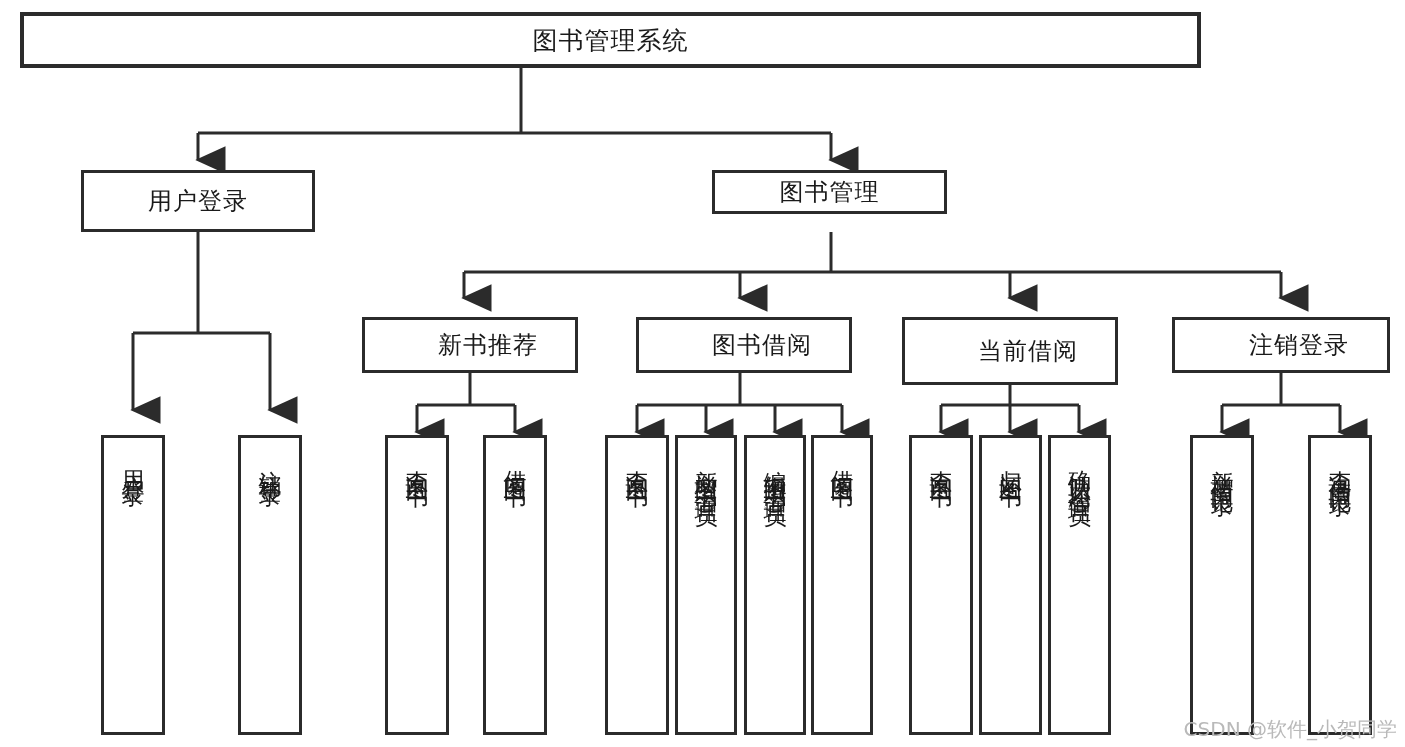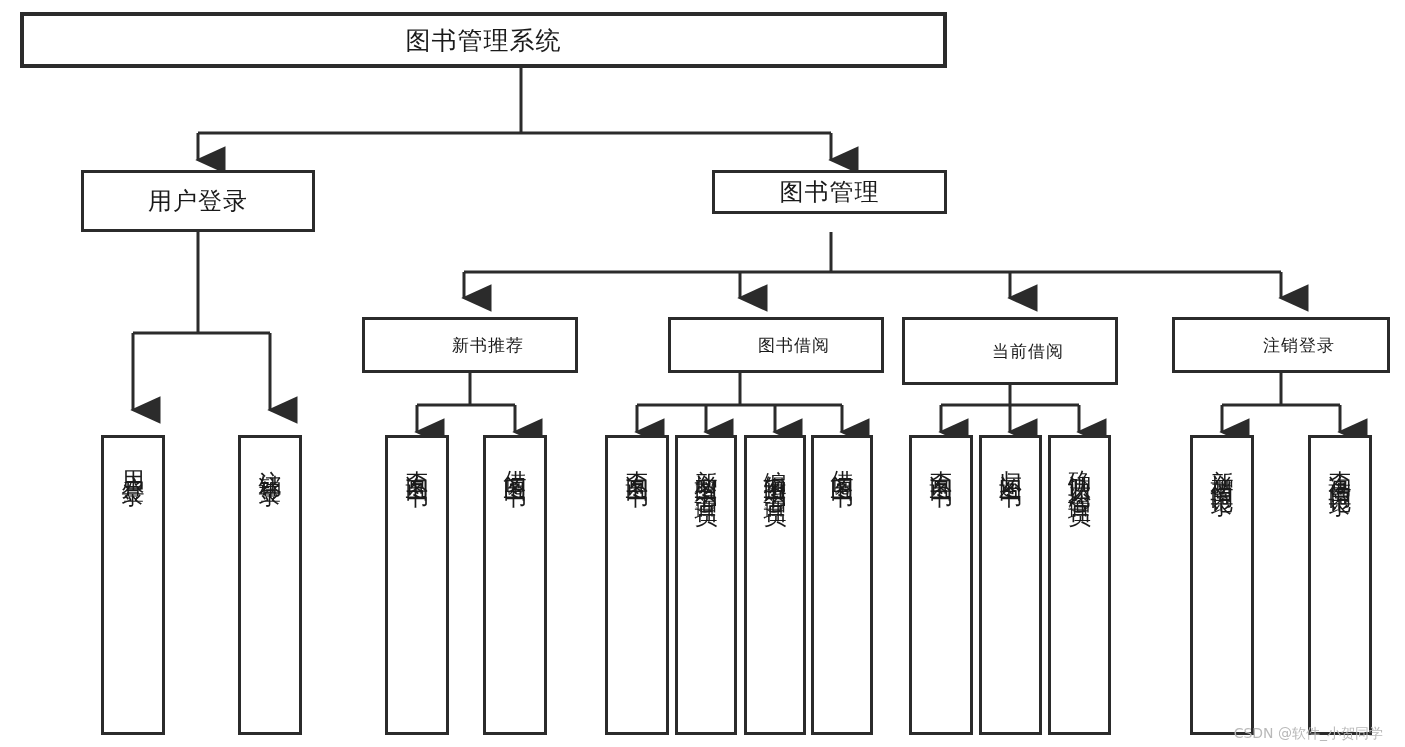--- a/index.html
+++ b/index.html
@@ -33,21 +33,21 @@
   .node.root {
     border-width: 4px;
     font-size: 25px;
   }
   .node.level1 {
     border-width: 3px;
     font-size: 24px;
   }
   .node.level2 {
     border-width: 3px;
-    font-size: 17px;
+    font-size: 24px;
     padding-left: 36px;
   }
   .node.leaf {
     border-width: 3px;
     font-size: 23px;
     align-items: flex-start;
     justify-content: center;
     padding-top: 14px;
   }
   .vtext {
@@ -67,23 +67,23 @@
     position: absolute;
     left: 0;
     top: 0;
     width: 1405px;
     height: 747px;
     z-index: 1;
   }
   
   #watermark {
     position: absolute;
-    right: 22px;
+    right: 8px;
     bottom: 4px;
-    font-size: 14px;
+    font-size: 20px;
     color: #b9b9b9;
     letter-spacing: 0px;
     white-space: nowrap;
     z-index: 20;
   }
 </style>
 </head>
 <body>
 
 <div id="canvas">
@@ -133,37 +133,37 @@
       <path d="M 1010 405 L 1010 432" marker-end="url(#arrow)"></path>
       <path d="M 1079 405 L 1079 432" marker-end="url(#arrow)"></path>
 
       <path d="M 1281 373 L 1281 405"></path>
       <path d="M 1222 405 L 1340 405"></path>
       <path d="M 1222 405 L 1222 432" marker-end="url(#arrow)"></path>
       <path d="M 1340 405 L 1340 432" marker-end="url(#arrow)"></path>
     </g>
   </svg>
 
-  <div class="node root" style="left:20px; top:12px; width:927px; height:56px;">
+  <div class="node root" style="left:20px; top:12px; width:1181px; height:56px;">
     <span class="htext">图书管理系统</span>
   </div>
 
   <div class="node level1" style="left:81px; top:170px; width:234px; height:62px;">
     <span class="htext">用户登录</span>
   </div>
 
   <div class="node level1" style="left:712px; top:170px; width:235px; height:44px;">
     <span class="htext">图书管理</span>
   </div>
 
   <div class="node level2" style="left:362px; top:317px; width:216px; height:56px;">
     <span class="htext">新书推荐</span>
   </div>
 
-  <div class="node level2" style="left:668px; top:317px; width:216px; height:56px;">
+  <div class="node level2" style="left:636px; top:317px; width:216px; height:56px;">
     <span class="htext">图书借阅</span>
   </div>
 
   <div class="node level2" style="left:902px; top:317px; width:216px; height:68px;">
     <span class="htext">当前借阅</span>
   </div>
 
   <div class="node level2" style="left:1172px; top:317px; width:218px; height:56px;">
     <span class="htext">注销登录</span>
   </div>

